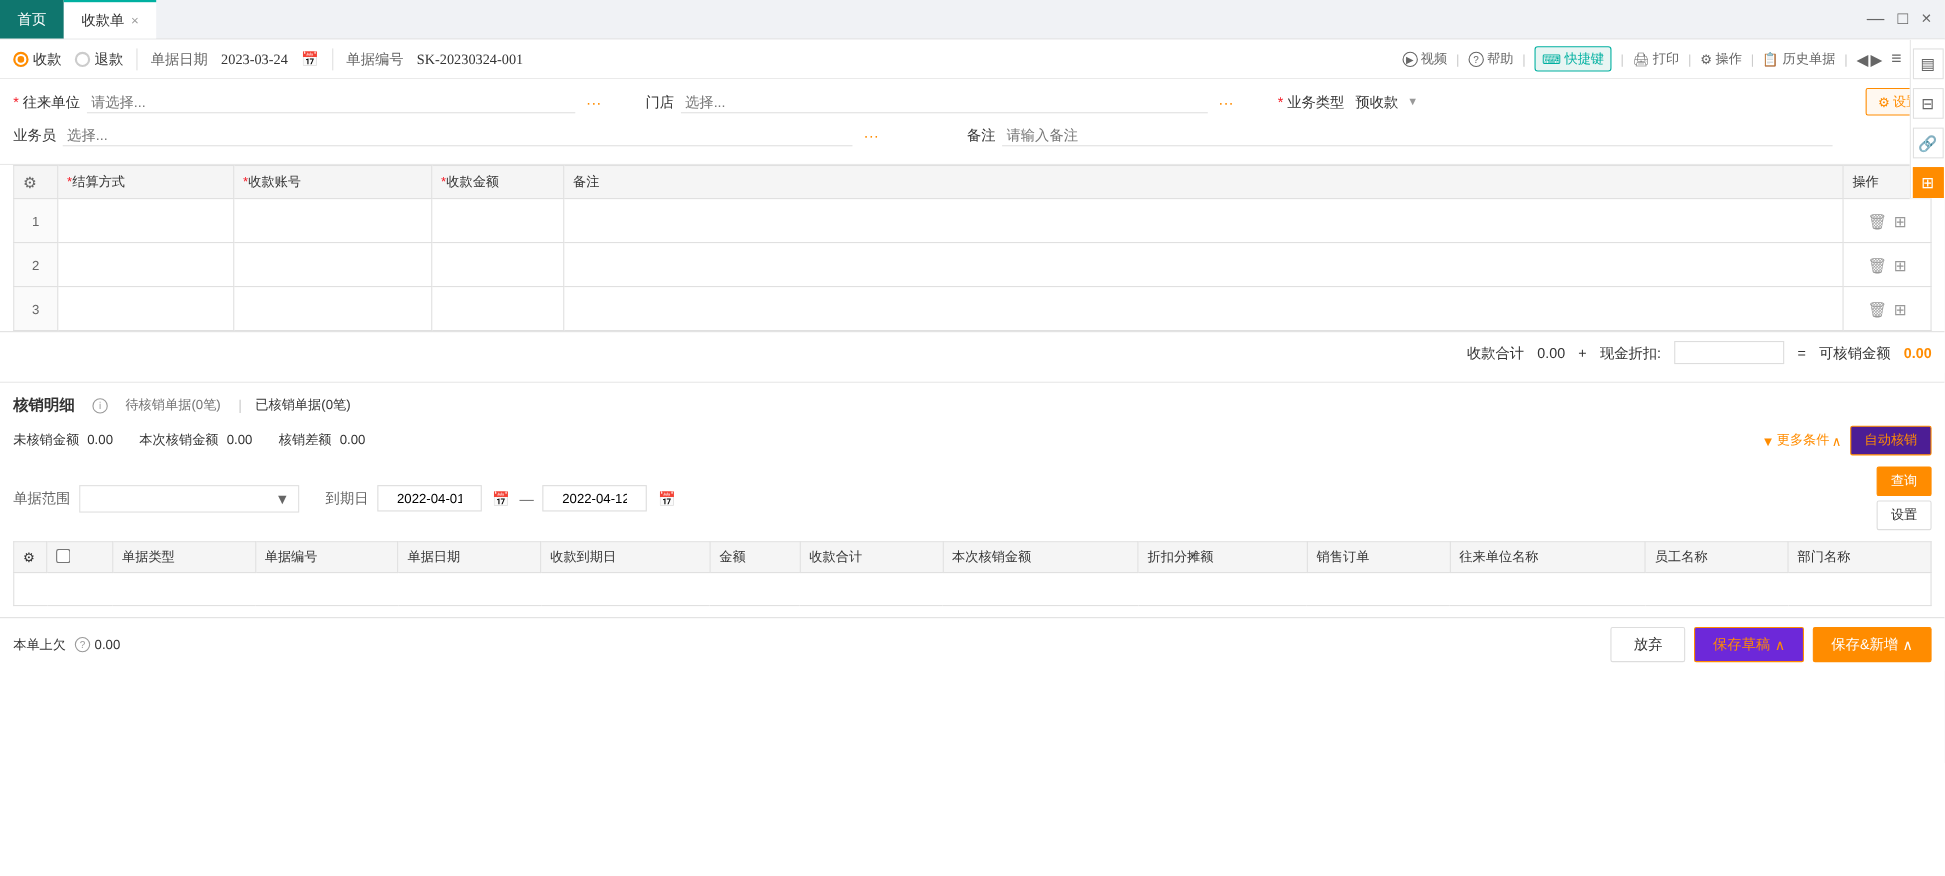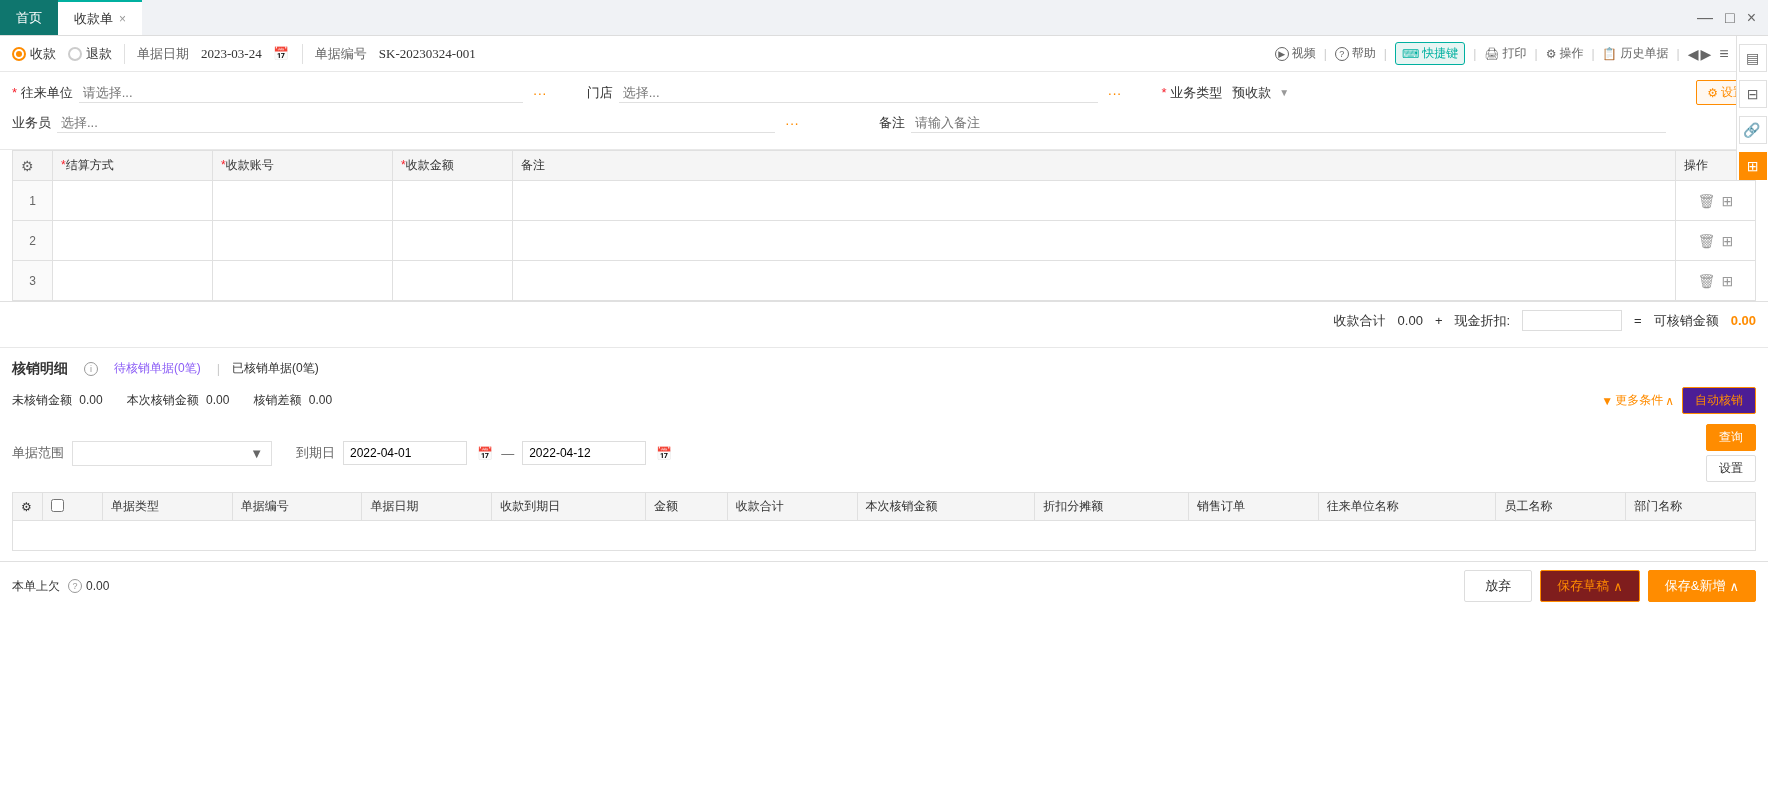--- a/index.html
+++ b/index.html
@@ -57,43 +57,43 @@
 
     
     .summary-bar { display: flex; align-items: center; justify-content: flex-end; padding: 8px 12px; background: #fff; border-top: 1px solid #e0e0e0; gap: 12px; color: #333; font-size: 13px; }
     .summary-highlight { color: #ff8c00; font-weight: bold; }
     .summary-input { border: 1px solid #ddd; padding: 2px 6px; width: 100px; outline: none; }
 
     
     .reconcile-section { background: #fff; margin-top: 8px; padding: 10px 12px; border-top: 1px solid #e8e8e8; }
     .reconcile-header { display: flex; align-items: center; gap: 12px; margin-bottom: 8px; }
     .reconcile-title { font-size: 14px; font-weight: bold; color: #333; }
-    .reconcile-tab { color: #8b5cf6; font-size: 12px; cursor: pointer; padding: 2px 4px; }
+    .reconcile-tab { color: #737373; font-size: 12px; cursor: pointer; padding: 2px 4px; }
     .reconcile-stats { display: flex; gap: 24px; align-items: center; margin-bottom: 10px; }
     .stat-item { color: #333; font-size: 12px; }
     .reconcile-filters { display: flex; align-items: center; gap: 12px; margin-bottom: 10px; }
     .filter-row { display: flex; align-items: center; gap: 8px; flex: 1; }
     .filter-label { color: #666; white-space: nowrap; }
-    .date-input { border: 1px solid #ddd; padding: 4px 6px; width: 124px; font-size: 12px; outline: none; }
+    .date-input { border: 1px solid #ddd; padding: 4px 17px; width: 95px; font-size: 12px; outline: none; }
     .more-conditions { color: #ff8c00; font-size: 12px; cursor: pointer; display: flex; align-items: center; gap: 2px; }
     .btn-auto { background: #4c1d95; border: 1px solid #ff8c00; color: #ff8c00; padding: 4px 12px; cursor: pointer; font-size: 12px; border-radius: 2px; }
     .btn-query { background: #ff8c00; border: 1px solid #ff8c00; color: #fff; padding: 4px 12px; cursor: pointer; font-size: 12px; border-radius: 2px; }
     .btn-settings { background: #fff; border: 1px solid #ddd; color: #333; padding: 4px 12px; cursor: pointer; font-size: 12px; border-radius: 2px; }
 
     
     .bottom-table { width: 100%; border-collapse: collapse; }
     .bottom-table th { background: #f5f5f5; border: 1px solid #e0e0e0; padding: 5px 8px; text-align: left; font-weight: normal; color: #333; font-size: 12px; }
     .bottom-table td { border: 1px solid #e0e0e0; padding: 4px 8px; font-size: 12px; }
 
     
     .page-footer { display: flex; align-items: center; padding: 8px 12px; background: #fff; border-top: 1px solid #e0e0e0; position: sticky; bottom: 0; }
     .footer-info { font-size: 12px; color: #333; display: flex; align-items: center; gap: 4px; }
     .footer-btns { margin-left: auto; display: flex; gap: 8px; }
     .btn-discard { background: #fff; border: 1px solid #ddd; color: #333; padding: 6px 20px; cursor: pointer; font-size: 13px; border-radius: 2px; margin-left: 37px; }
-    .btn-draft { background: #7f1d1d; border: 1px solid #ff8c00; color: #ff8c00; padding: 6px 16px; cursor: pointer; font-size: 13px; border-radius: 2px; display: flex; align-items: center; gap: 4px; }
+    .btn-draft { background: #6d28d9; border: 1px solid #ff8c00; color: #ff8c00; padding: 6px 16px; cursor: pointer; font-size: 13px; border-radius: 2px; display: flex; align-items: center; gap: 4px; }
     .btn-save-new { background: #ff8c00; border: 1px solid #ff8c00; color: #fff; padding: 6px 16px; cursor: pointer; font-size: 13px; border-radius: 2px; display: flex; align-items: center; gap: 4px; }
 
     
     .right-sidebar { position: fixed; right: 0; top: 36px; width: 32px; background: #fff; border-left: 1px solid #e0e0e0; display: flex; flex-direction: column; align-items: center; padding-top: 8px; gap: 8px; }
     .sidebar-icon { width: 28px; height: 28px; display: flex; align-items: center; justify-content: center; cursor: pointer; color: #666; font-size: 14px; border: 1px solid #e0e0e0; }
     .sidebar-icon.active { background: #ff8c00; color: #fff; border-color: #ff8c00; }
 
     .select-wrapper { position: relative; display: flex; align-items: center; }
     .chevron-down { position: absolute; right: 2px; pointer-events: none; color: #999; font-size: 10px; }
 

